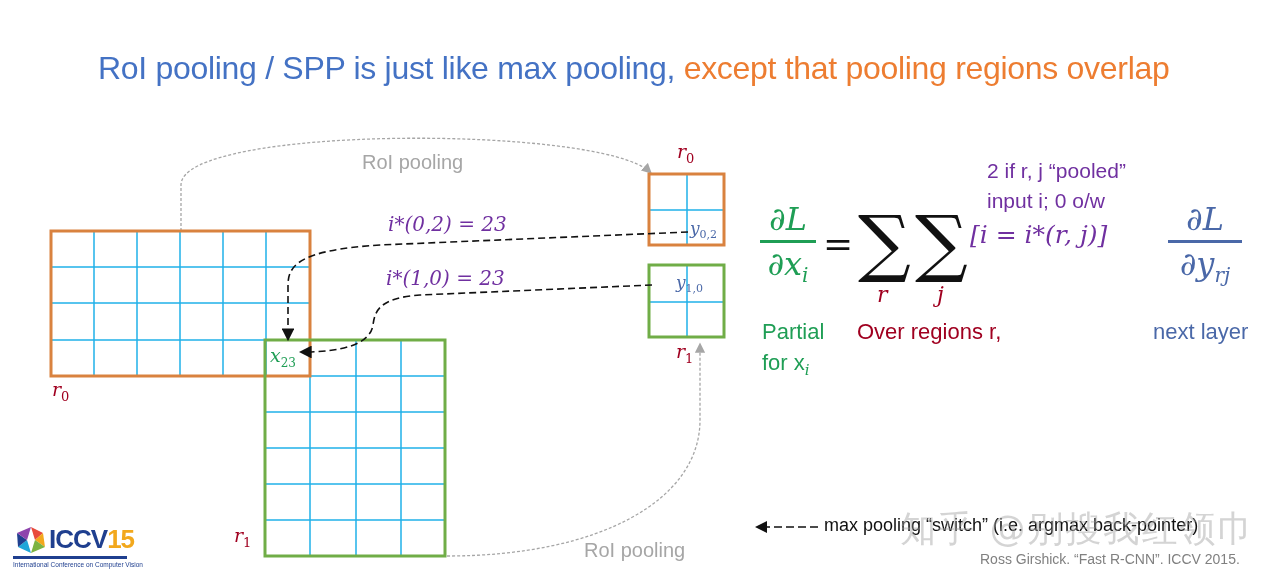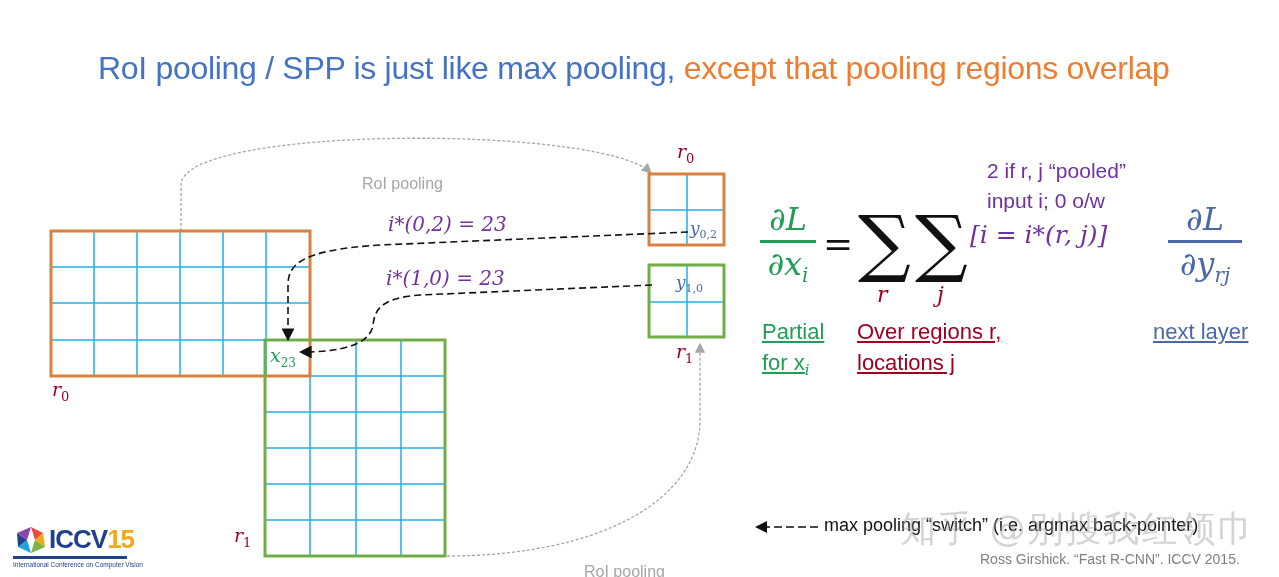--- a/index.html
+++ b/index.html
@@ -3,31 +3,31 @@
 <meta charset="utf-8">
 <style>
   html, body { margin: 0; padding: 0; background: #ffffff; }
   body { width: 1279px; height: 577px; position: relative; overflow: hidden;
          font-family: "Liberation Sans", "DejaVu Sans", sans-serif; }
   .abs { position: absolute; }
   .title { left: 98px; top: 48px; width: 1100px; font-size: 32px; line-height: 41px; color: #4472c4; letter-spacing: -0.3px; }
   .title .accent { color: #ed7d31; }
   .math { font-family: "DejaVu Serif", "Liberation Serif", serif; font-style: italic; }
   svg.diagram { position: absolute; left: 0; top: 0; }
-  .lbl-gray { color: #a6a6a6; font-size: 16px; margin-top: 24px; }
+  .lbl-gray { color: #a6a6a6; font-size: 20px; }
   .lbl-purple { color: #7030a0; font-size: 20px; }
   .lbl-red { color: #a00020; }
   .lbl-green { color: #1f9e55; }
   .lbl-blue { color: #4a68a8; }
   .eq { font-family: "DejaVu Serif", "Liberation Serif", serif; }
   .frac { position: absolute; text-align: center; }
   .frac .num, .frac .den { display: block; font-style: italic; }
   .frac .bar { display: block; height: 3px; margin: 2px 0; }
   .sigma { position: absolute; font-size: 74px; line-height: 74px; color: #111; font-family: "DejaVu Serif", serif; }
-  .notes { font-size: 22px; line-height: 31px; text-decoration: underline; }
+  .notes { font-size: 22px; line-height: 31px; }
   .footer-note { font-size: 18px; color: #111; }
   .citation { font-size: 14px; color: #808080; }
   .watermark { font-size: 36px; color: rgba(160,160,160,0.45); font-family: "DejaVu Sans", sans-serif; letter-spacing: 2px; }
   .logo { left: 11px; top: 522px; width: 120px; height: 52px; }
   .logo .name { position: absolute; left: 38px; top: 2px; font-size: 26px; font-weight: bold; color: #1f3f8f; letter-spacing: -1px; font-family: "Liberation Sans", sans-serif; }
   .logo .name .yr { color: #f2a81d; }
   .logo .rule { position: absolute; left: 2px; top: 34px; width: 114px; height: 3px; background: #1f3f8f; }
   .logo .sub { position: absolute; left: 2px; top: 39px; font-size: 6.5px; color: #1f3f8f; white-space: nowrap; }
 </style>
 </head>
@@ -146,21 +146,20 @@
   <span class="bar" style="background:#4a68a8;"></span>
   <span class="den"><span>∂y</span><sub style="font-size:20px;">rj</sub></span>
 </div>
 
 <div class="abs notes lbl-green" style="left:762px; top:316px;">
   <div>Partial</div>
   <div><span>for x</span><sub class="math" style="font-size:15px;">i</sub></div>
 </div>
 <div class="abs notes lbl-red" style="left:857px; top:316px;">
   <div>Over regions r,</div>
-  <div>locations j</div>
 </div>
 <div class="abs notes lbl-blue" style="left:1153px; top:316px; white-space:nowrap;">
   <div>next layer</div>
 </div>
 
 <div class="abs footer-note" style="left:824px; top:515px; white-space:nowrap;">max pooling “switch” (i.e. argmax back-pointer)</div>
 
 <div class="abs watermark" style="left:900px; top:505px; white-space:nowrap;">知乎 @别搜我红领巾</div>
 
 <div class="abs citation" style="left:980px; top:551px; white-space:nowrap;">Ross Girshick. “Fast R-CNN”. ICCV 2015.</div>

